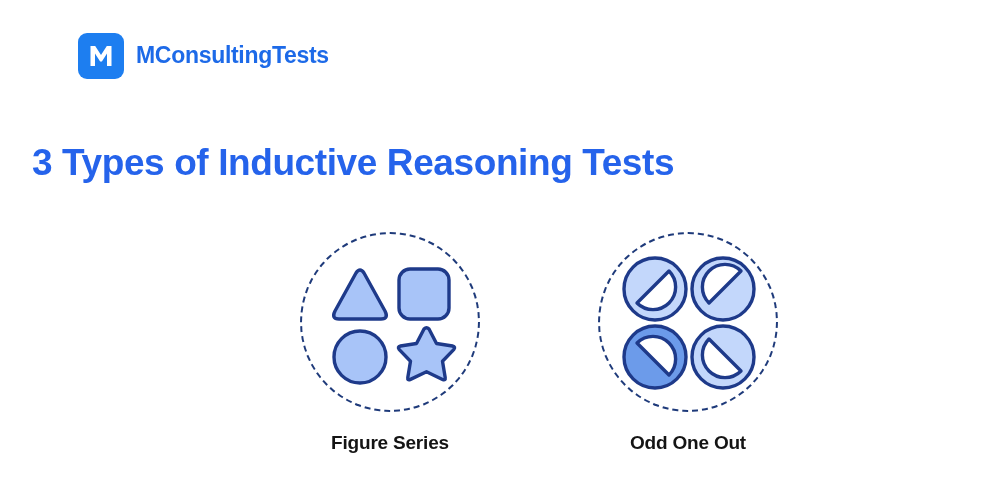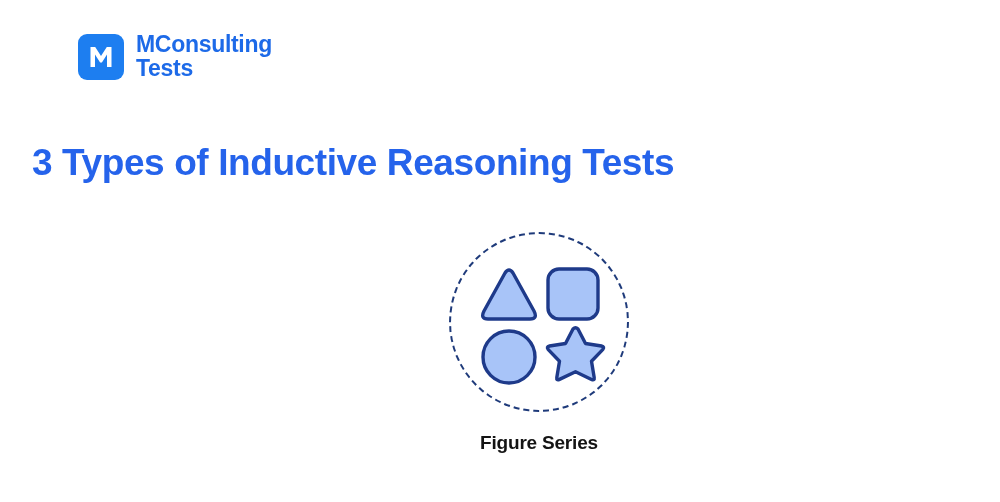--- a/index.html
+++ b/index.html
@@ -30,21 +30,20 @@
     background: #1d7ef0;
     border-radius: 9px;
     display: flex;
     align-items: center;
     justify-content: center;
     flex: 0 0 auto;
   }
   .logo-mark svg { display: block; }
   .logo-text {
     display: flex;
-    flex-direction: column;
     line-height: 1.04;
   }
   .logo-text span {
     color: #1d6ae8;
     font-size: 23px;
     font-weight: bold;
     letter-spacing: -0.3px;
     white-space: nowrap;
   }
 
@@ -128,15 +127,42 @@
         <rect x="84" y="22" width="50" height="50" rx="11" ry="11" fill="#A8C4F8" stroke="#1E3A8A" stroke-width="3.4"></rect>
 
         <circle cx="45" cy="110" r="26" fill="#A8C4F8" stroke="#1E3A8A" stroke-width="3.4"></circle>
 
         <path d="M109 82 Q111.5 79.5 114 82 L121.5 96.5 L137.5 99 Q141 99.8 138.7 102.6 L127.5 114.2 L130.2 130.5 Q130.7 134 127.5 132.4 L111.5 124.8 L95.5 132.4 Q92.3 134 92.8 130.5 L95.5 114.2 L84.3 102.6 Q82 99.8 85.5 99 L101.5 96.5 Z" fill="#A8C4F8" stroke="#1E3A8A" stroke-width="3.4" stroke-linejoin="round"></path>
       </svg>
     </div>
     <div class="card-label">Figure Series</div>
   </div>
 
+  <div class="card">
+    <div class="icon-circle">
+      <svg width="150" height="150" viewBox="0 0 150 150" aria-hidden="true">
+
+        <g>
+          <circle cx="42" cy="42" r="31" fill="#C3D7FB" stroke="#1E3A8A" stroke-width="3.4"></circle>
+          <path d="M24 56 L56 24 A22 22 0 0 1 24 56 Z" fill="#ffffff" stroke="#1E3A8A" stroke-width="3.4" stroke-linejoin="round"></path>
+        </g>
+
+        <g>
+          <circle cx="110" cy="42" r="31" fill="#C3D7FB" stroke="#1E3A8A" stroke-width="3.4"></circle>
+          <path d="M92 60 L124 28 A22 22 0 0 1 92 60 Z" fill="#ffffff" stroke="#1E3A8A" stroke-width="3.4" stroke-linejoin="round" transform="rotate(180 110 42)"></path>
+        </g>
+
+        <g>
+          <circle cx="42" cy="110" r="31" fill="#6C9BEA" stroke="#1E3A8A" stroke-width="3.4"></circle>
+          <path d="M24 124 L56 92 A22 22 0 0 1 24 124 Z" fill="#ffffff" stroke="#1E3A8A" stroke-width="3.4" stroke-linejoin="round" transform="rotate(270 42 110)"></path>
+        </g>
+
+        <g>
+          <circle cx="110" cy="110" r="31" fill="#C3D7FB" stroke="#1E3A8A" stroke-width="3.4"></circle>
+          <path d="M92 124 L124 92 A22 22 0 0 1 92 124 Z" fill="#ffffff" stroke="#1E3A8A" stroke-width="3.4" stroke-linejoin="round" transform="rotate(90 110 110)"></path>
+        </g>
+      </svg>
+    </div>
+    <div class="card-label">Odd One Out</div>
+  </div>
 
 
 </div>
 
 </body></html>

